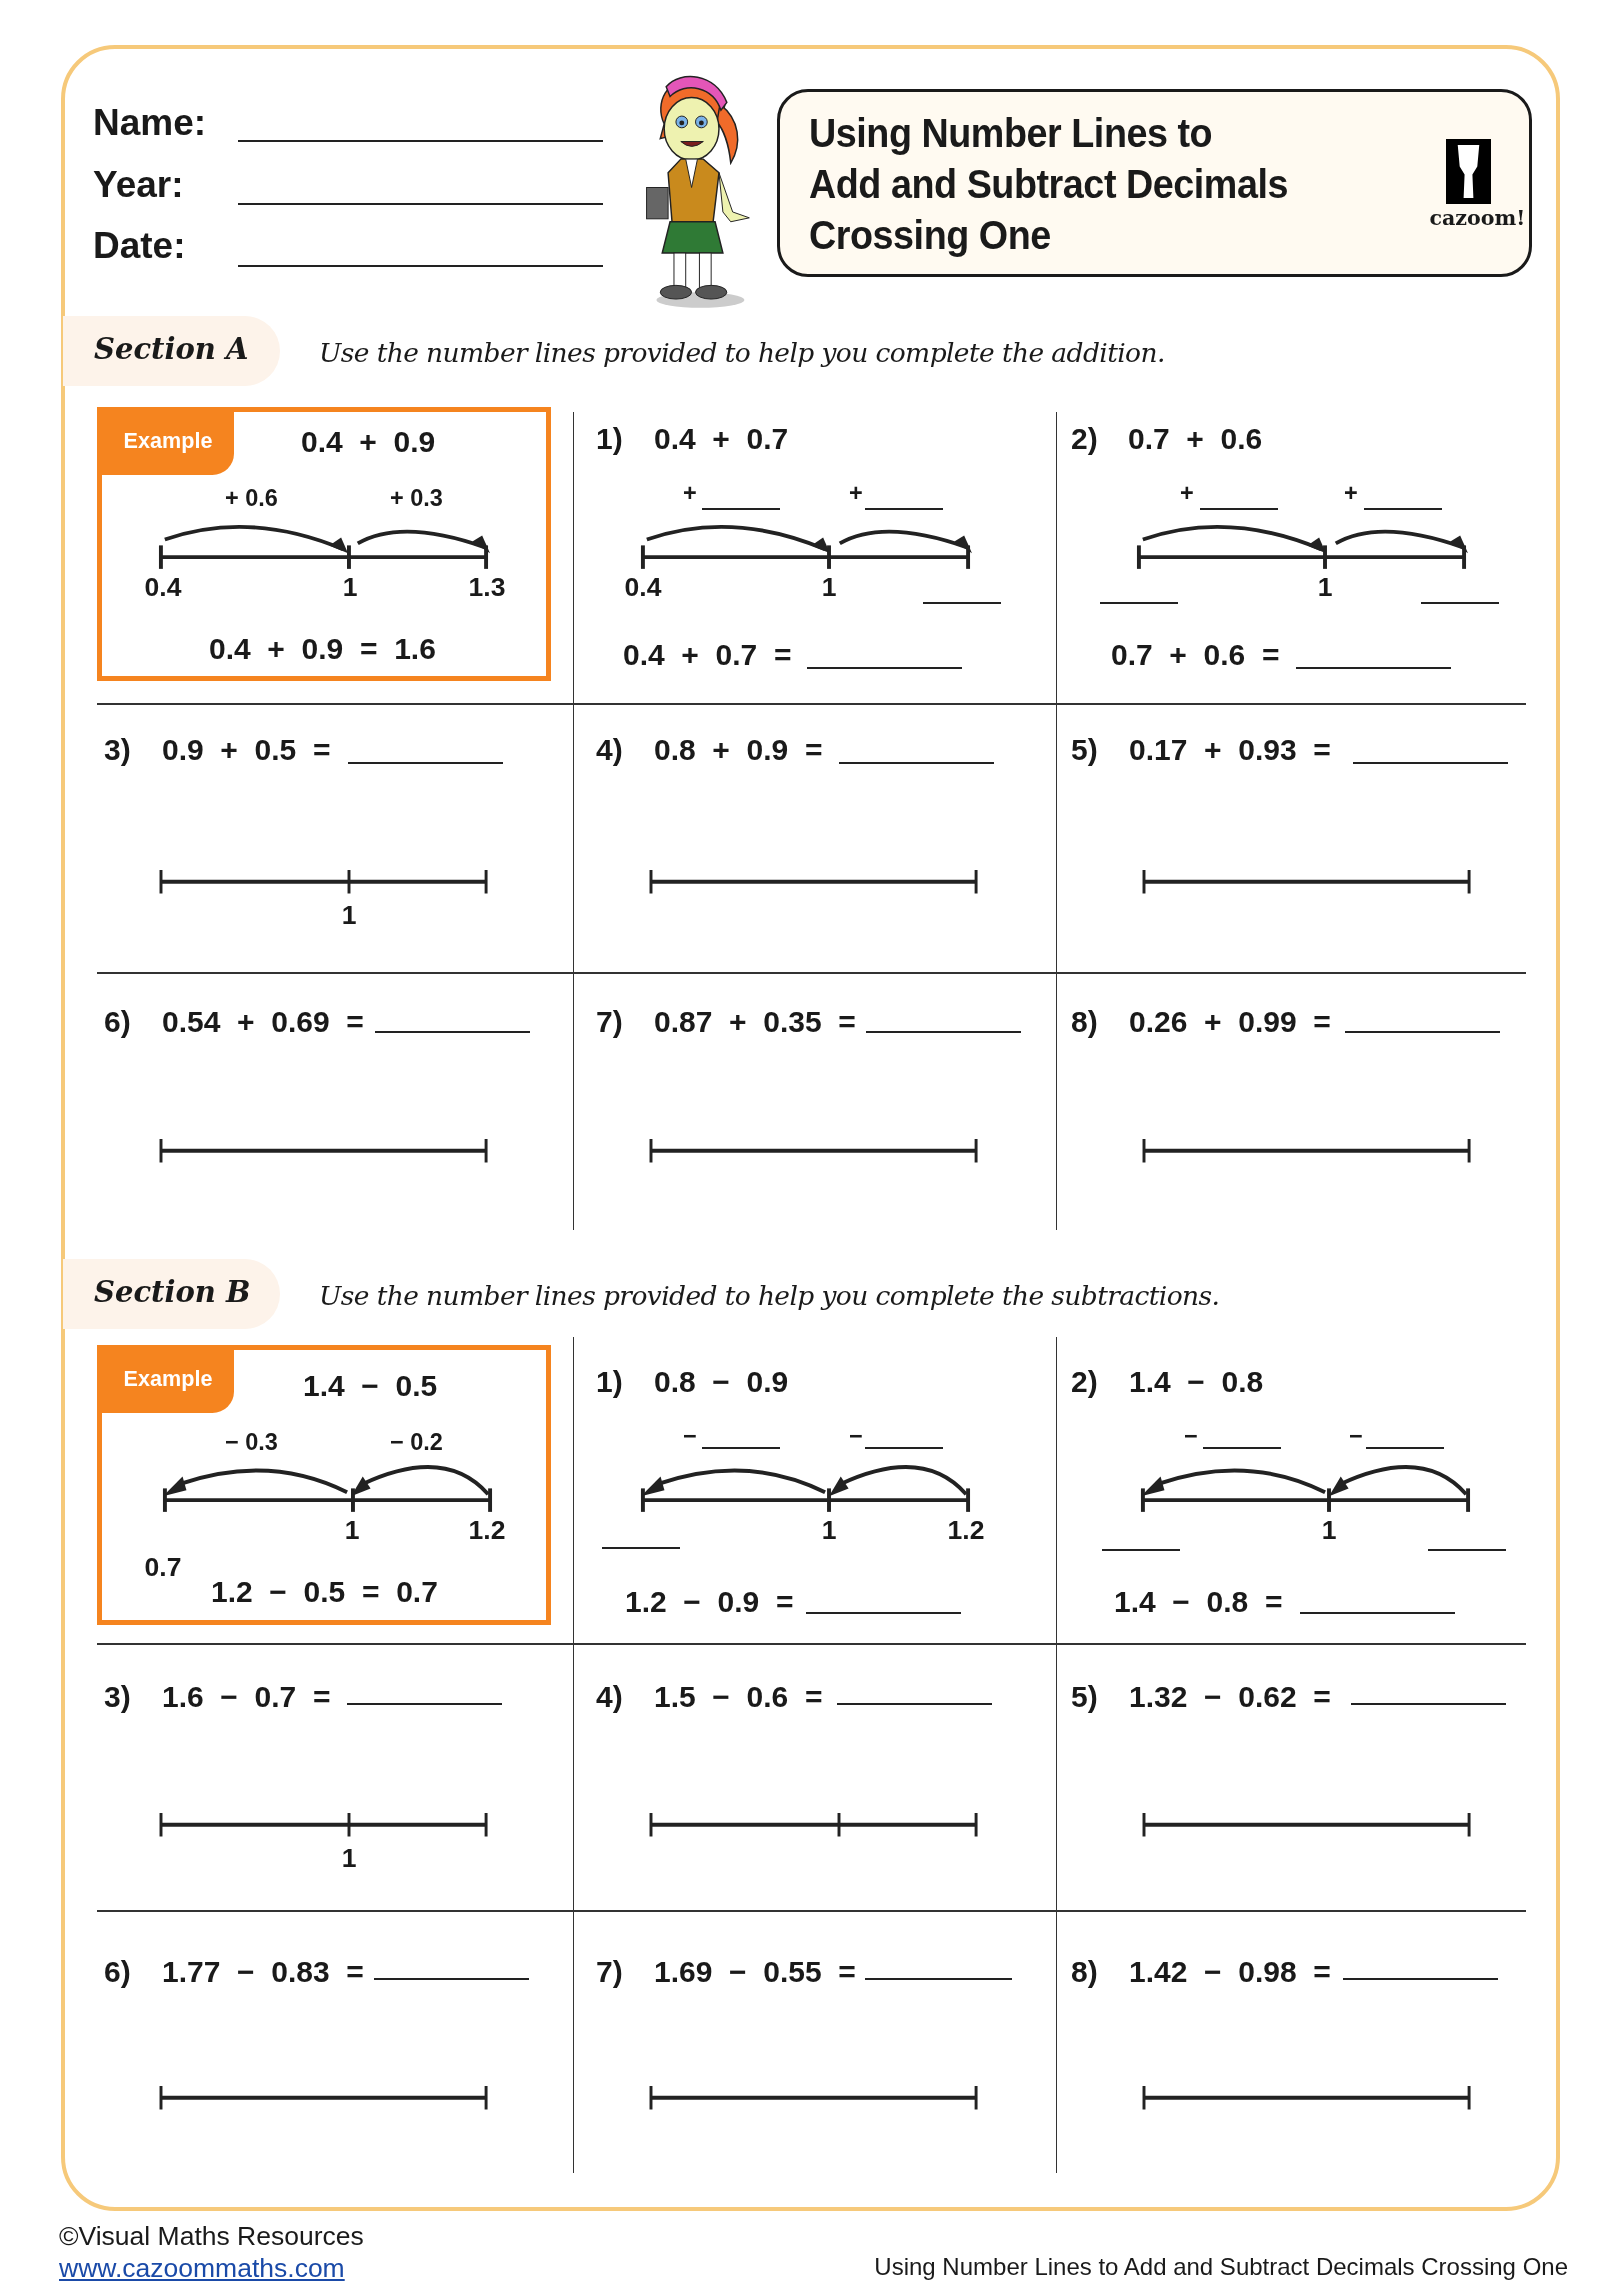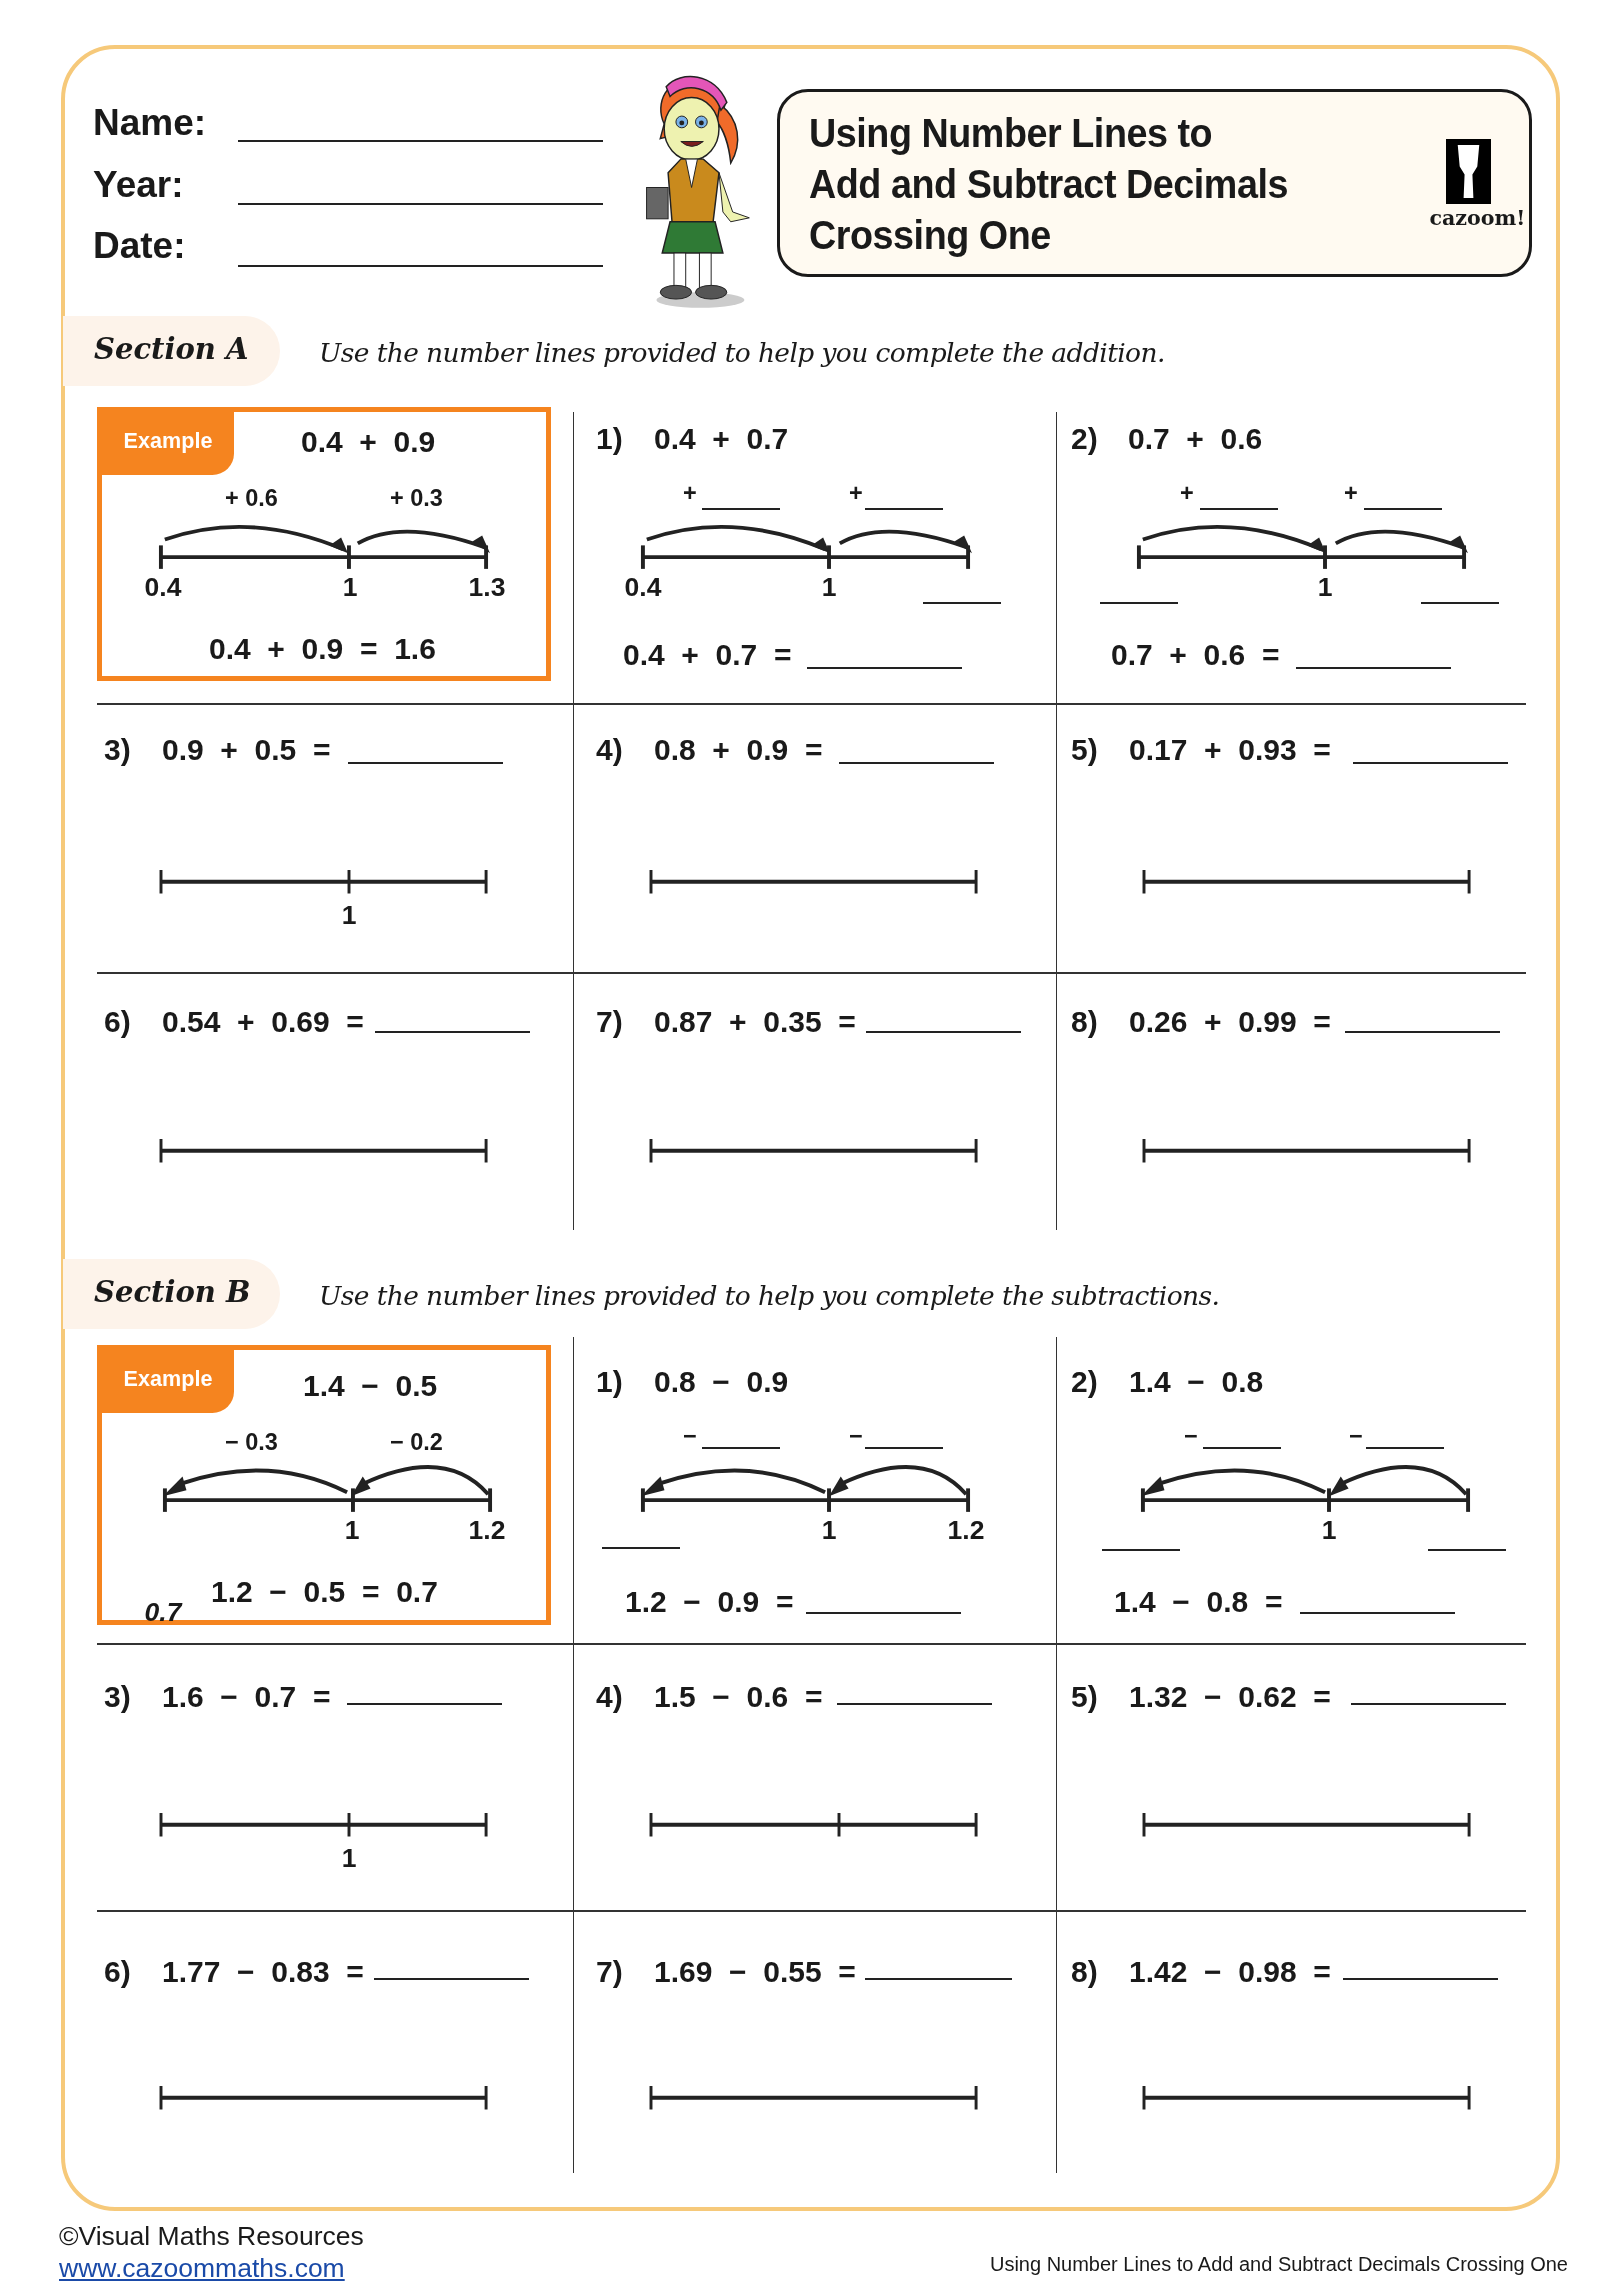--- a/index.html
+++ b/index.html
@@ -24,21 +24,21 @@
   .hline { height:0; border-top:2px solid #333; }
   .q { font-size:30px; font-weight:bold; white-space:pre; }
   .blank { height:0; border-top:2.5px solid #222; }
   .ex-box { border:5.9px solid #f5841f; box-sizing:border-box; background:#fff; }
   .ex-tag { left:0; top:0; background:#f5841f; color:#fff; font-weight:bold; font-size:21.6px;
             padding:15.7px 21.6px 21.6px 21.6px; border-radius:0 0 21.6px 0; }
   .nl-label { font-size:26.5px; font-weight:bold; text-align:center; width:78px; margin-left:-39px; }
   .jump-label { font-size:23.5px; font-weight:bold; white-space:pre; }
   .footer-left { font-size:26.5px; }
   .footer-link { color:#1a4aa8; text-decoration:underline; font-size:26.5px; }
-  .footer-right { font-size:20px; }
+  .footer-right { font-size:24px; }
   svg { position:absolute; overflow:visible; }
 </style>
 </head>
 <body>
 
 <div class="abs outer"></div>
 
 <div class="abs field-label" style="left:93px;top:102px;">Name:</div>
 <div class="abs field-line" style="left:238px;top:140px;width:365px;"></div>
 <div class="abs field-label" style="left:93px;top:164px;">Year:</div>
@@ -232,21 +232,21 @@
 <svg style="left:161px;top:1453px;" width="333" height="59" viewBox="0 0 340 60">
   <path d="M190 40 Q110 0 18 32" fill="none" stroke="#222" stroke-width="4"></path>
   <polygon points="2,44 22,24 26,38" fill="#222"></polygon>
   <path d="M334 42 Q290 -8 205 32" fill="none" stroke="#222" stroke-width="4"></path>
   <polygon points="194,44 206,24 214,36" fill="#222"></polygon>
   <line x1="4" y1="48" x2="336" y2="48" stroke="#222" stroke-width="4"></line>
   <line x1="4" y1="36" x2="4" y2="60" stroke="#222" stroke-width="4"></line>
   <line x1="196" y1="36" x2="196" y2="60" stroke="#222" stroke-width="4"></line>
   <line x1="336" y1="36" x2="336" y2="60" stroke="#222" stroke-width="4"></line>
 </svg>
-<div class="abs nl-label" style="left:163px;top:1597px;font-style:italic;">0.7</div>
+<div class="abs nl-label" style="left:163px;top:1552px;">0.7</div>
 <div class="abs nl-label" style="left:352px;top:1515px;">1</div>
 <div class="abs nl-label" style="left:487px;top:1515px;">1.2</div>
 <div class="abs q" style="left:211px;top:1575px;">1.2  −  0.5  =  0.7</div>
 
 <div class="abs q" style="left:596px;top:1365px;">1)</div>
 <div class="abs q" style="left:654px;top:1365px;">0.8  −  0.9</div>
 <div class="abs jump-label" style="left:683px;top:1423px;">−</div>
 <div class="abs blank" style="left:702px;top:1447px;width:78px;"></div>
 <div class="abs jump-label" style="left:849px;top:1423px;">−</div>
 <div class="abs blank" style="left:865px;top:1447px;width:78px;"></div>

